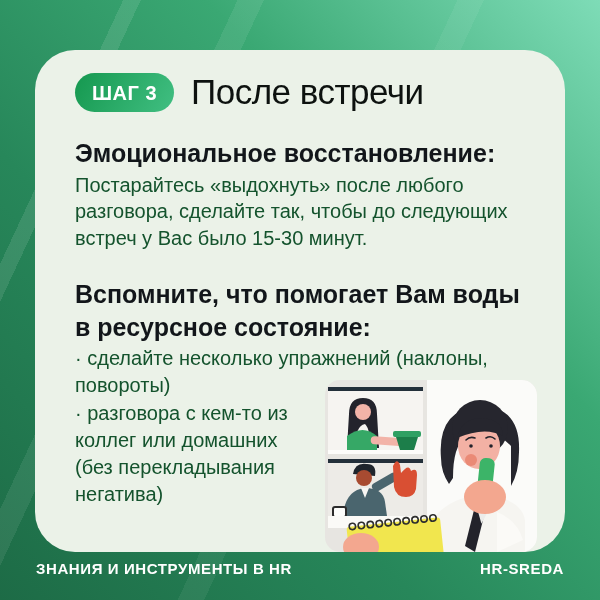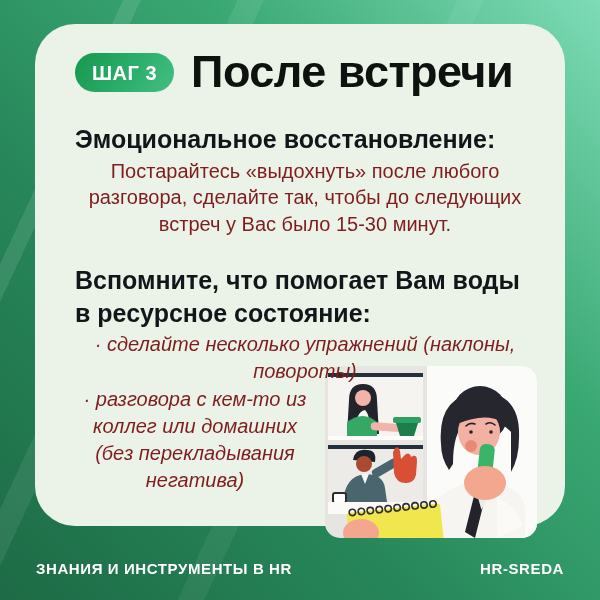--- a/index.html
+++ b/index.html
@@ -18,21 +18,21 @@
         rgba(255,255,255,0.00) 16% 27%,
         rgba(255,255,255,0.08) 27% 30%,
         rgba(255,255,255,0.00) 30% 52%,
         rgba(255,255,255,0.06) 52% 55%,
         rgba(255,255,255,0.00) 55%),
       linear-gradient(47deg, var(--bg-dark, #1d6b46) 0%, #27875a 36%, #3aa873 66%, var(--bg-light, #7edcb7) 100%);
     overflow: hidden;
   }
   .card {
     position: absolute;
-    left: 35px; top: 24px;
+    left: 35px; top: 50px;
     width: 530px; height: 502px;
     box-sizing: border-box;
     padding: 20px 30px 0 40px;
     background: var(--card-bg, #ebf2e8);
     border-radius: 40px;
   }
   .header-row {
     display: flex;
     align-items: center;
     gap: 17px;
@@ -45,41 +45,40 @@
     font-weight: 800;
     font-size: 20px;
     line-height: 1;
     padding: 10px 17px 9px;
     border-radius: 22px;
     letter-spacing: 0.5px;
     white-space: nowrap;
   }
   .title {
     margin: 0;
-    font-size: 45px;
-    font-weight: 700;
+    font-size: 35px;
+    font-weight: 400;
     letter-spacing: -0.5px;
     color: var(--text-dark, #0d120f);
   }
   .section { margin-top: 25px; }
   .section + .section { margin-top: 27px; }
   .heading {
     font-weight: 800;
     font-size: 25px;
     line-height: 1.3;
     color: #12161a;
   }
   .body-text, .bullets {
     font-size: 20px;
     line-height: 1.33;
-    color: #7f1d1d;
+    color: #14532d;
     margin-top: 2px;
-    text-align: center;
   }
-  .bullets { line-height: 1.36; font-style: italic; }
+  .bullets { line-height: 1.36; }
   .illustration {
     float: right;
     width: 212px;
     height: 172px;
     margin: -20px -2px 4px 10px;
   }
   .illustration svg { display: block; }
   .footer {
     position: absolute;
     left: 36px; right: 36px; bottom: 23px;

